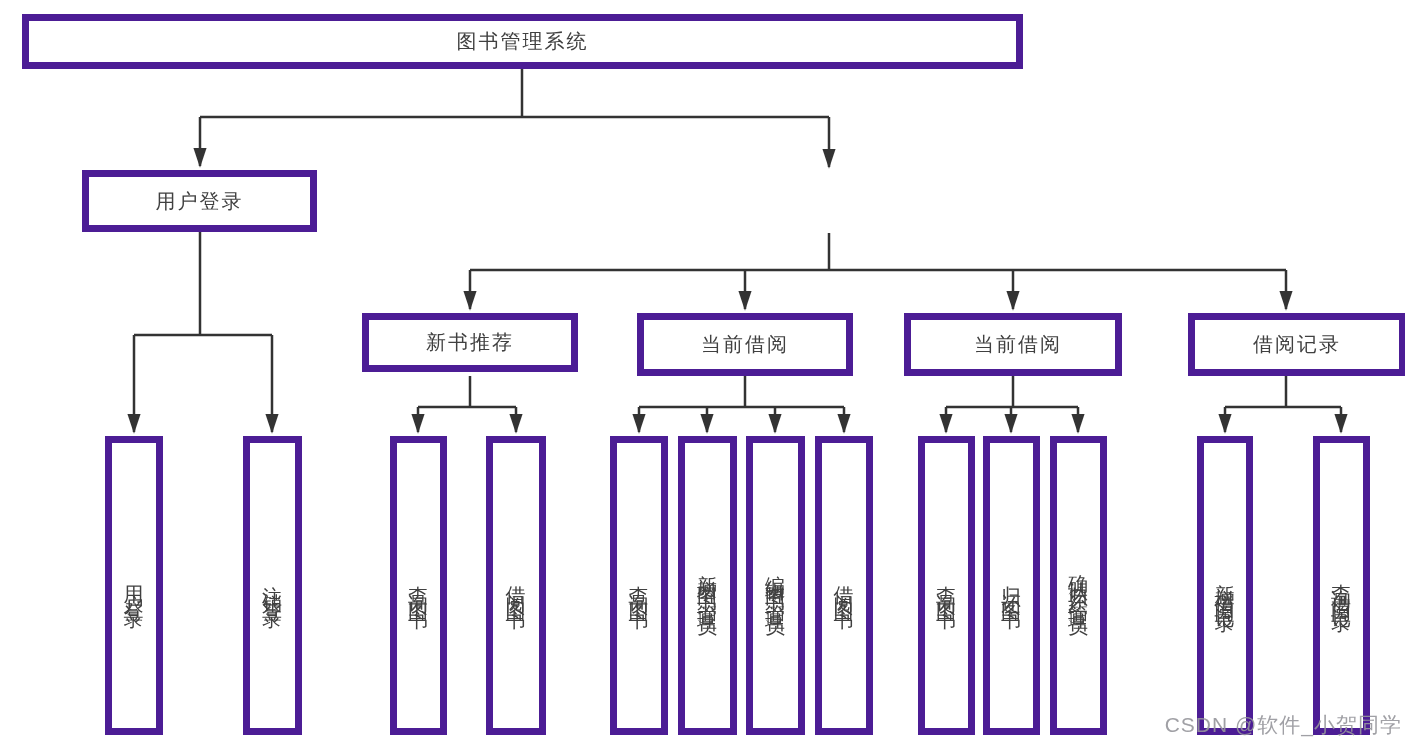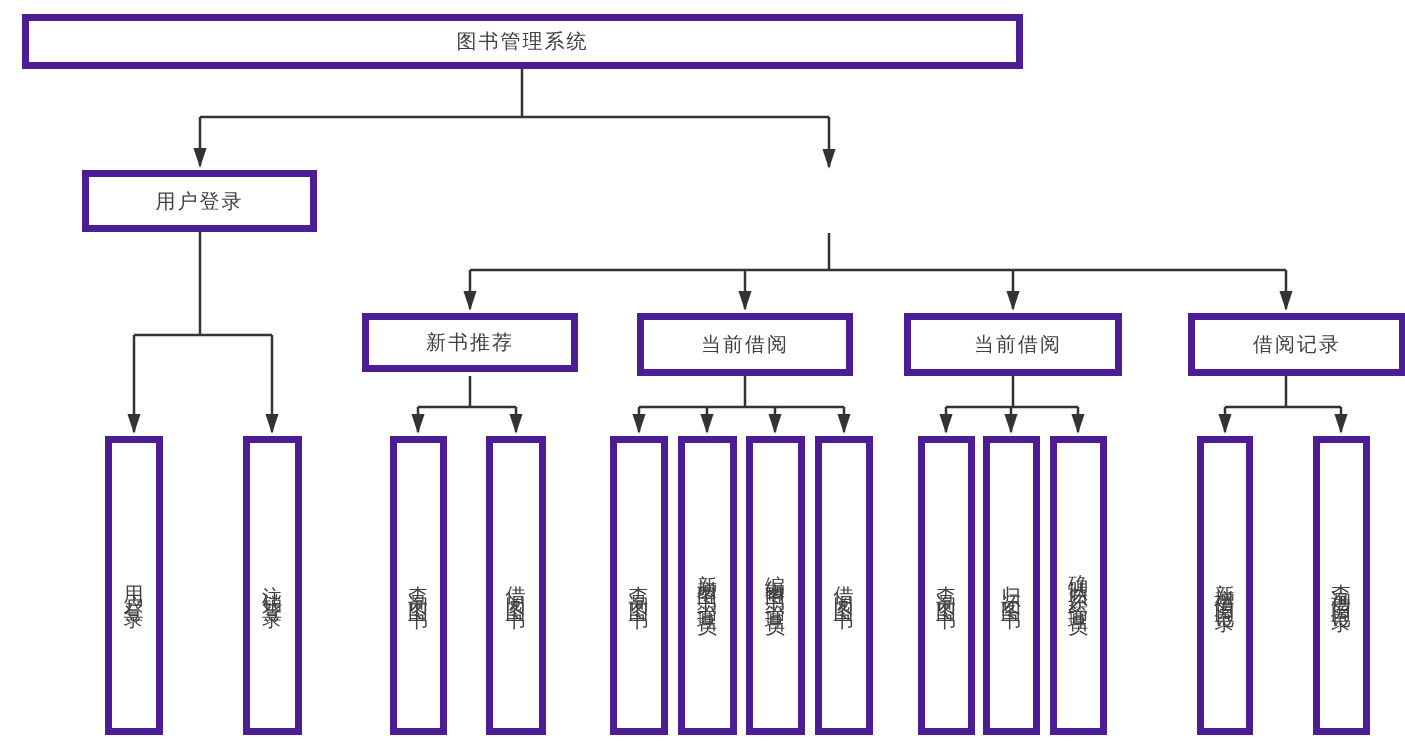--- a/index.html
+++ b/index.html
@@ -138,14 +138,15 @@
     <span class="vtext">确认归还（管理员）</span>
   </div>
 
   <div class="node vbox long" style="left:1197px;top:436px;width:56px;height:299px;">
     <span class="vtext">新增借阅记录</span>
   </div>
   <div class="node vbox long" style="left:1313px;top:436px;width:57px;height:299px;">
     <span class="vtext">查询借阅记录</span>
   </div>
 
+  <div id="watermark">CSDN @软件_小贺同学</div>
 
 </div>
 
 </body></html>

